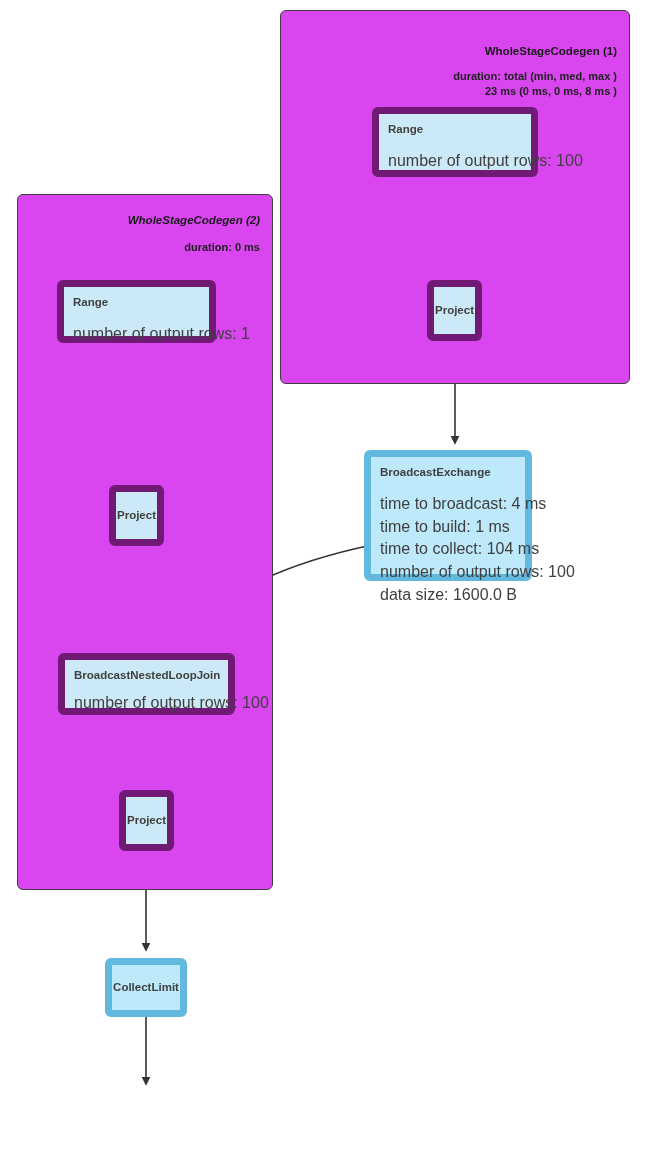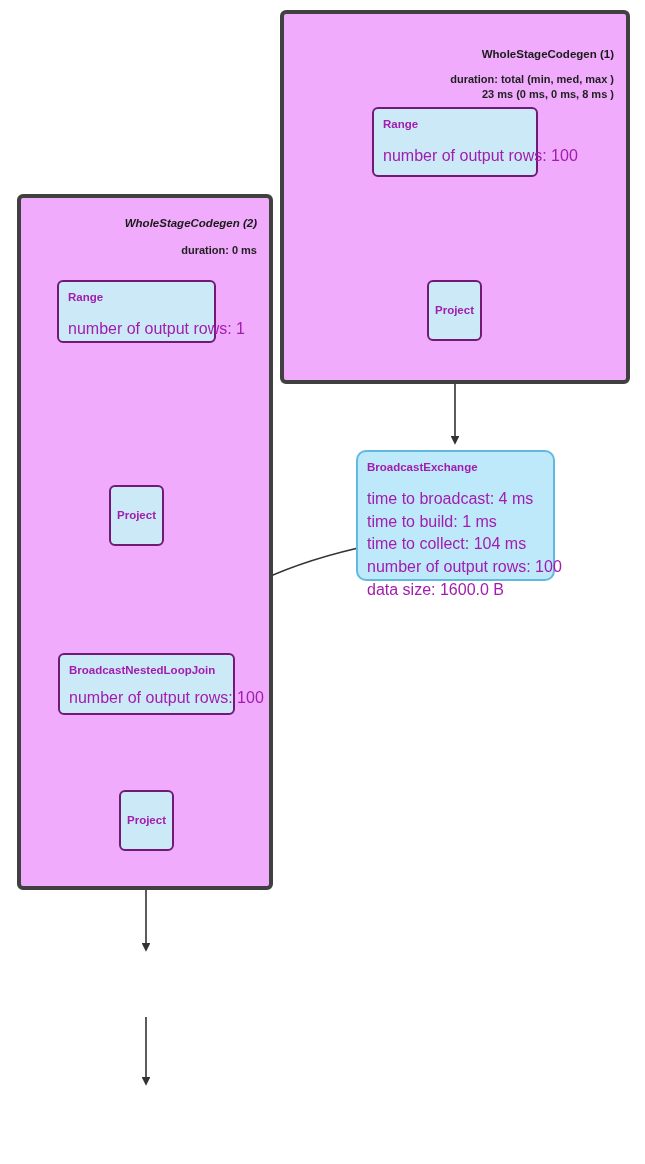--- a/index.html
+++ b/index.html
@@ -27,22 +27,22 @@
     top: 0;
     width: 645px;
     height: 1164px;
     z-index: 1;
     pointer-events: none;
   }
   
   .cluster {
     position: absolute;
     z-index: 2;
-    background: #f0abfc;
-    border: 4px solid #404040;
+    background: #d946ef;
+    border: 1px solid #404040;
     border-radius: 6px;
     box-sizing: border-box;
   }
   .cluster-label {
     position: absolute;
     right: 12px;
     text-align: right;
     color: #1a1a1a;
     font-size: 11.5px;
     font-weight: bold;
@@ -57,24 +57,24 @@
     font-size: 11px;
     font-weight: bold;
     line-height: 1.35;
     white-space: pre;
   }
   
   .node {
     position: absolute;
     z-index: 3;
     box-sizing: border-box;
-    border: 2px solid #701a75;
+    border: 7px solid #701a75;
     border-radius: 6px;
     background: #CCE9F7;
-    color: #a21caf;
+    color: #404040;
     padding: 8px 9px;
   }
   .node.standalone {
     background: #BDE9FB;
     border-color: #63b8dd;
   }
   .node-title {
     font-size: 11.5px;
     font-weight: bold;
     line-height: 1.3;
@@ -148,33 +148,36 @@
 
   <div class="node" style="left:57px; top:280px; width:159px; height:63px;">
     <div class="node-title">Range</div>
     <div class="node-metrics" style="">number of output rows: 1</div>
   </div>
 
   <div class="node centered" style="left:109px; top:485px; width:55px; height:61px;">
     <div class="node-title">Project</div>
   </div>
 
-  <div class="node standalone" style="left:356px; top:450px; width:199px; height:131px;border-radius:10px;">
+  <div class="node standalone" style="left:364px; top:450px; width:168px; height:131px;">
     <div class="node-title">BroadcastExchange</div>
     <div class="node-metrics">time to broadcast: 4 ms
 time to build: 1 ms
 time to collect: 104 ms
 number of output rows: 100
 data size: 1600.0 B</div>
   </div>
 
   <div class="node" style="left:58px; top:653px; width:177px; height:62px;">
     <div class="node-title">BroadcastNestedLoopJoin</div>
     <div class="node-metrics" style="margin-top:9px;">number of output rows: 100</div>
   </div>
 
   <div class="node centered" style="left:119px; top:790px; width:55px; height:61px;">
     <div class="node-title">Project</div>
   </div>
 
+  <div class="node standalone centered" style="left:105px; top:958px; width:82px; height:59px;">
+    <div class="node-title">CollectLimit</div>
+  </div>
 
 
 </div>
 
 </body></html>

